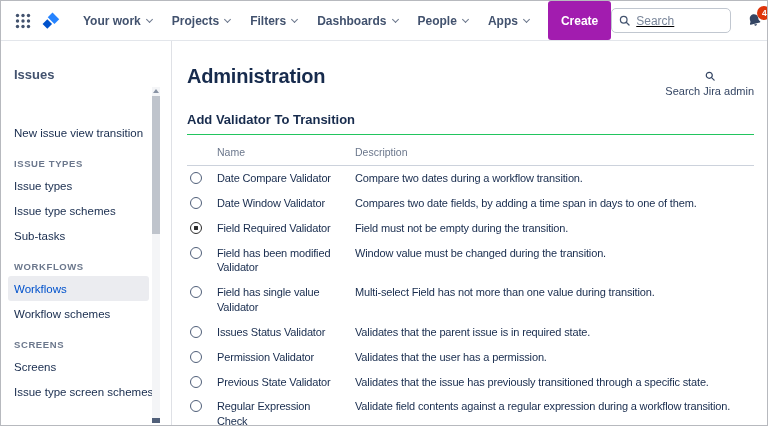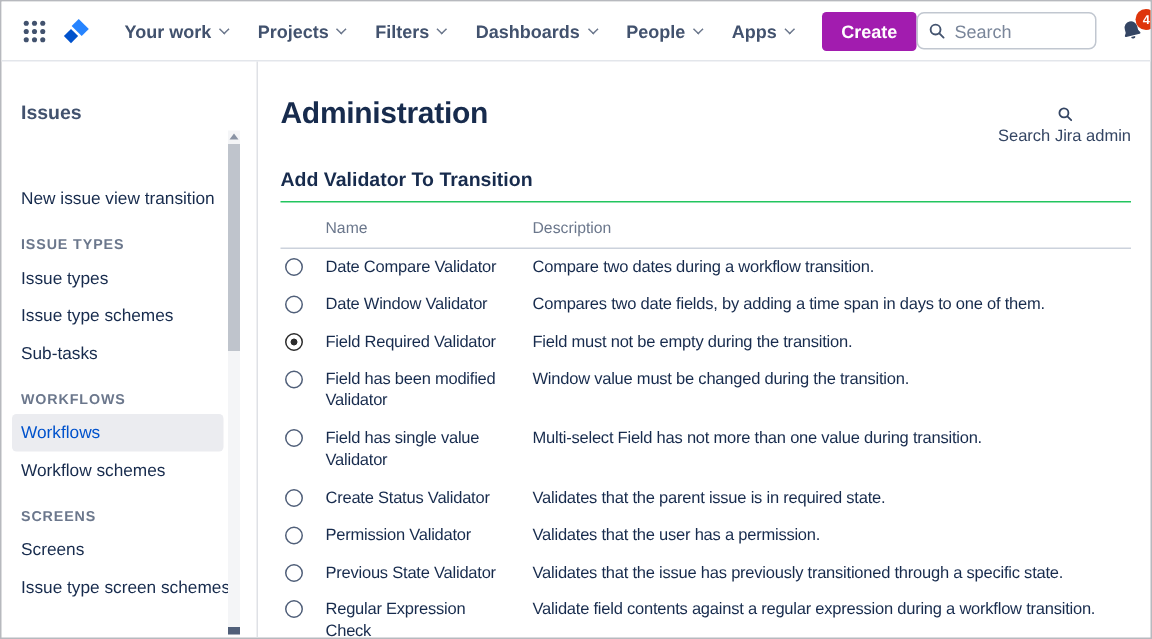--- a/index.html
+++ b/index.html
@@ -1,29 +1,29 @@
 <!DOCTYPE html>
 <html><head>
 <meta charset="utf-8">
 <style>
   * { margin:0; padding:0; box-sizing:border-box; }
   html,body { width:768px; height:426px; background:#fff; font-family:"Liberation Sans", sans-serif; }
   .window { width:768px; height:426px; border:1px solid #b7b9be; background:#fff; overflow:hidden; display:flex; flex-direction:column; }
 
   
-  .topbar { height:40px; flex:0 0 40px; display:flex; align-items:center; padding:0 14px 0 12px; border-bottom:1px solid #e3e6eb; background:#fff; }
+  .topbar { height:40px; flex:0 0 40px; display:flex; padding:0 14px 0 12px; border-bottom:1px solid #e3e6eb; background:#fff; }
   .icon-btn { background:none; border:none; display:flex; align-items:center; justify-content:center; cursor:pointer; position:relative; padding:2px; }
   .appswitch { margin-right:8px; }
   .jira-logo { margin-right:14px; display:flex; align-items:center; }
   .nav-menus { display:flex; align-items:center; gap:2px; }
   .menu-btn { background:none; border:none; font-family:inherit; font-size:12px; font-weight:600; color:#42526e; padding:6px 9px; display:flex; align-items:center; cursor:pointer; white-space:nowrap; }
   .chev { width:5px; height:5px; border-right:1.5px solid #6b778c; border-bottom:1.5px solid #6b778c; transform:rotate(45deg); display:inline-block; margin-left:6px; margin-top:-3px; }
   .create-btn { margin-left:10px; background:#a21caf; color:#fff; border:none; border-radius:3px; font-family:inherit; font-size:12px; font-weight:600; padding:6px 13px; cursor:pointer; }
   .topbar-right { margin-left:auto; display:flex; align-items:center; gap:13px; }
-  .searchbox { display:flex; align-items:center; border:1px solid #c1c7d0; border-radius:5px; height:25px; width:120px; padding:0 7px; gap:6px; background:#fff; }
+  .searchbox { display:flex; align-items:center; border:1px solid #c1c7d0; border-radius:5px; height:25px; width:120px; padding:0 7px; gap:6px; background:#fff;text-decoration:underline; }
   .searchbox input { border:none; outline:none; width:80px; font-family:inherit; font-size:12px; color:#344563; background:transparent; }
   .searchbox input::placeholder { color:#7a869a; }
   .badge { position:absolute; top:-4px; right:-6px; color:#fff; border-radius:8px; font-weight:700; display:flex; align-items:center; justify-content:center; }
   .badge.red { background:#de350b; width:14px; height:14px; font-size:8.5px; }
 
   
   .body-row { flex:1; display:flex; min-height:0; }
   .sidebar { width:171px; flex:0 0 171px; border-right:1px solid #dfe1e6; position:relative; padding:26px 22px 0 13px; overflow:hidden; }
   .sb-title { font-size:13px; font-weight:700; color:#42526e; margin-bottom:38px; }
   .sb-item { display:block; font-size:11.5px; color:#172b4d; padding:6.5px 8px 6.5px 6px; margin-left:-6px; text-decoration:none; border-radius:3px; cursor:pointer; white-space:nowrap; }
@@ -197,21 +197,21 @@
         <span class="rcell">
             <input type="radio" name="validator" style="">
           </span>
         <span class="ncell">Field has single value Validator</span>
         <span class="dcell">Multi-select Field has not more than one value during transition.</span>
       </div>
       <div class="trow">
         <span class="rcell">
             <input type="radio" name="validator" style="">
           </span>
-        <span class="ncell">Create Status Validator</span>
+        <span class="ncell">Issues Status Validator</span>
         <span class="dcell">Validates that the parent issue is in required state.</span>
       </div>
       <div class="trow">
         <span class="rcell">
             <input type="radio" name="validator" style="">
           </span>
         <span class="ncell">Permission Validator</span>
         <span class="dcell">Validates that the user has a permission.</span>
       </div>
       <div class="trow">

